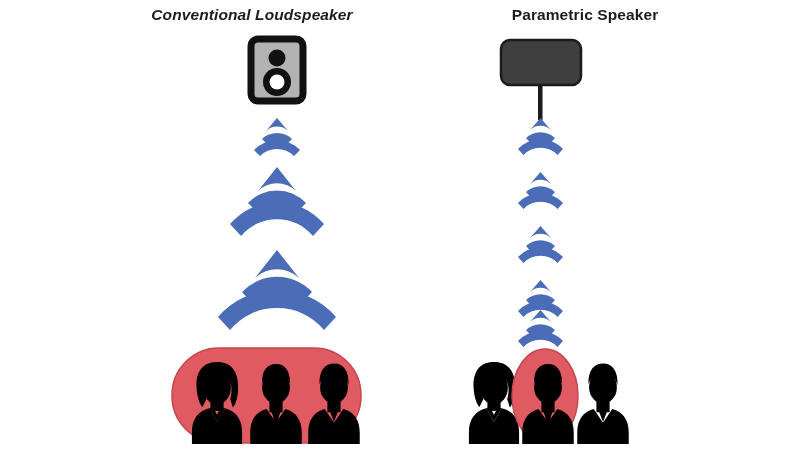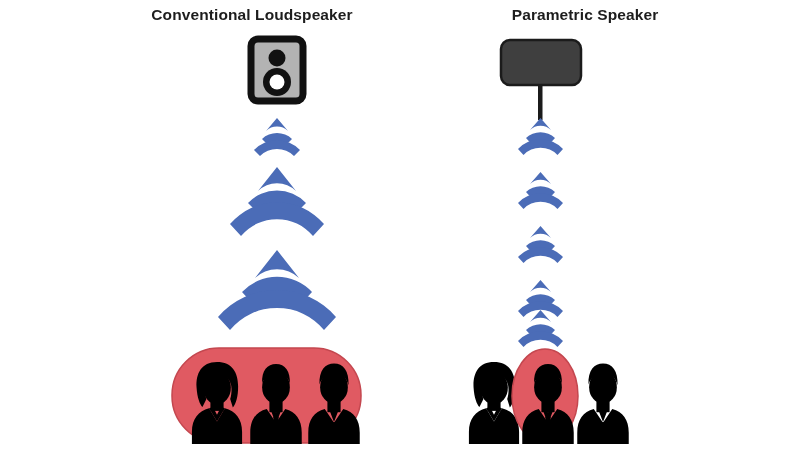--- a/index.html
+++ b/index.html
@@ -24,21 +24,21 @@
   .panel-title {
     position: absolute;
     font-size: 15.5px;
     font-weight: 600;
     color: #1d1d1d;
     letter-spacing: 0.1px;
     white-space: nowrap;
     text-align: center;
     top: 6px;
   }
-  #title-left  { left: 0px;   width: 504px; }
+  #title-left  { left: 0px;   width: 504px; font-style: italic; }
   #title-right { left: 300px; width: 570px; }
 
   .svg-layer {
     position: absolute;
     left: 0;
     top: 0;
   }
 </style>
 <style>
   </style></head>

